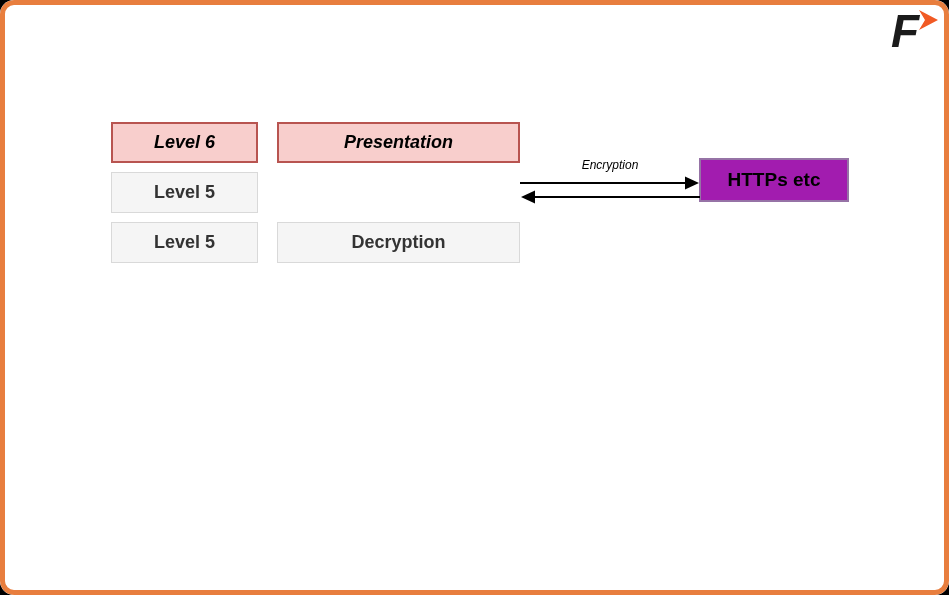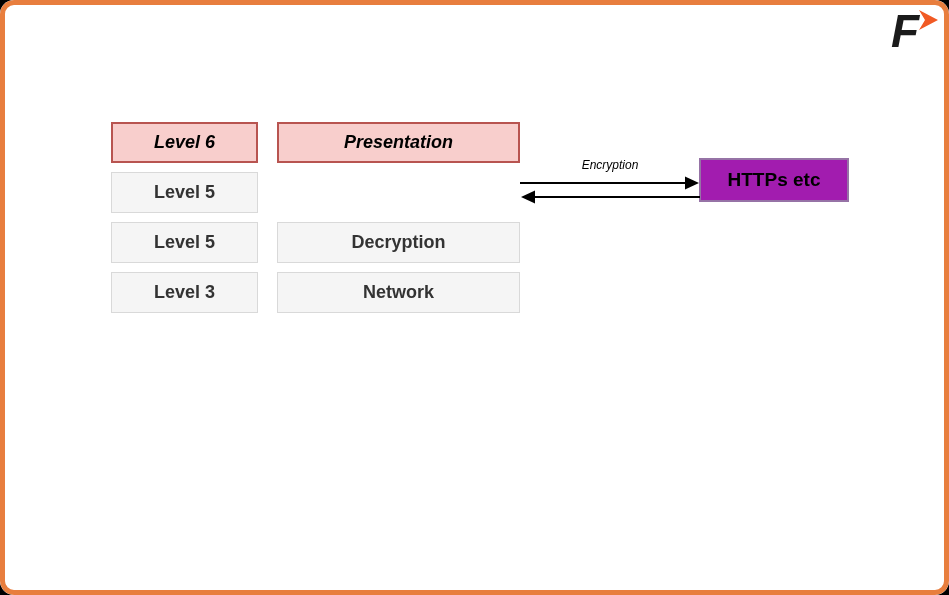--- a/index.html
+++ b/index.html
@@ -145,28 +145,20 @@
 
   <div class="row">
     <div class="box level">
       <span>Level 5</span>
     </div>
     <div class="box layer">
       <span>Decryption</span>
     </div>
   </div>
 
-  <div class="row">
-    <div class="box level">
-      <span>Level 3</span>
-    </div>
-    <div class="box layer">
-      <span>Network</span>
-    </div>
-  </div>
 
   <div class="row">
   </div>
 
   <div class="row">
   </div>
 </div>
 
   <svg class="arrows" viewBox="0 0 949 595">
     <g>

